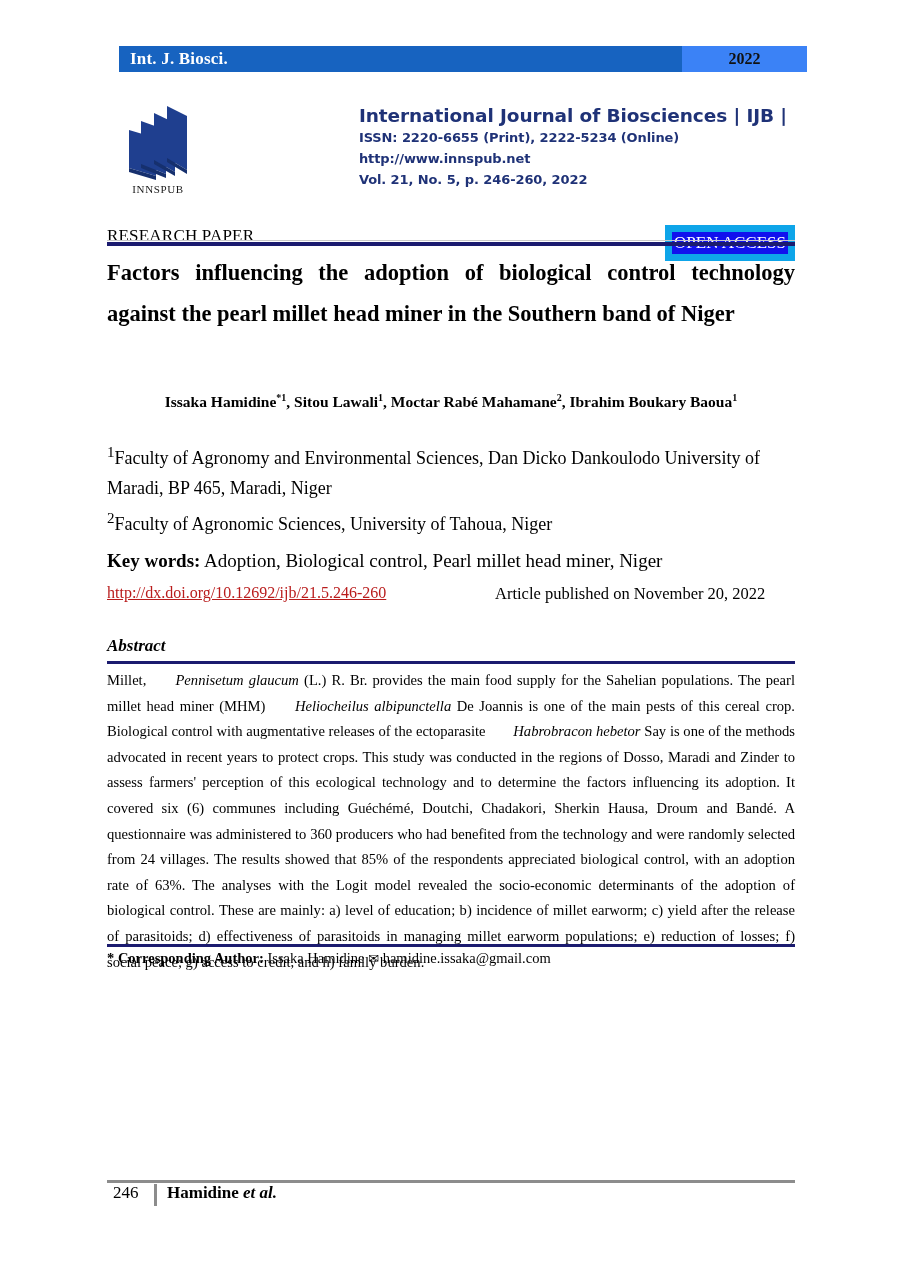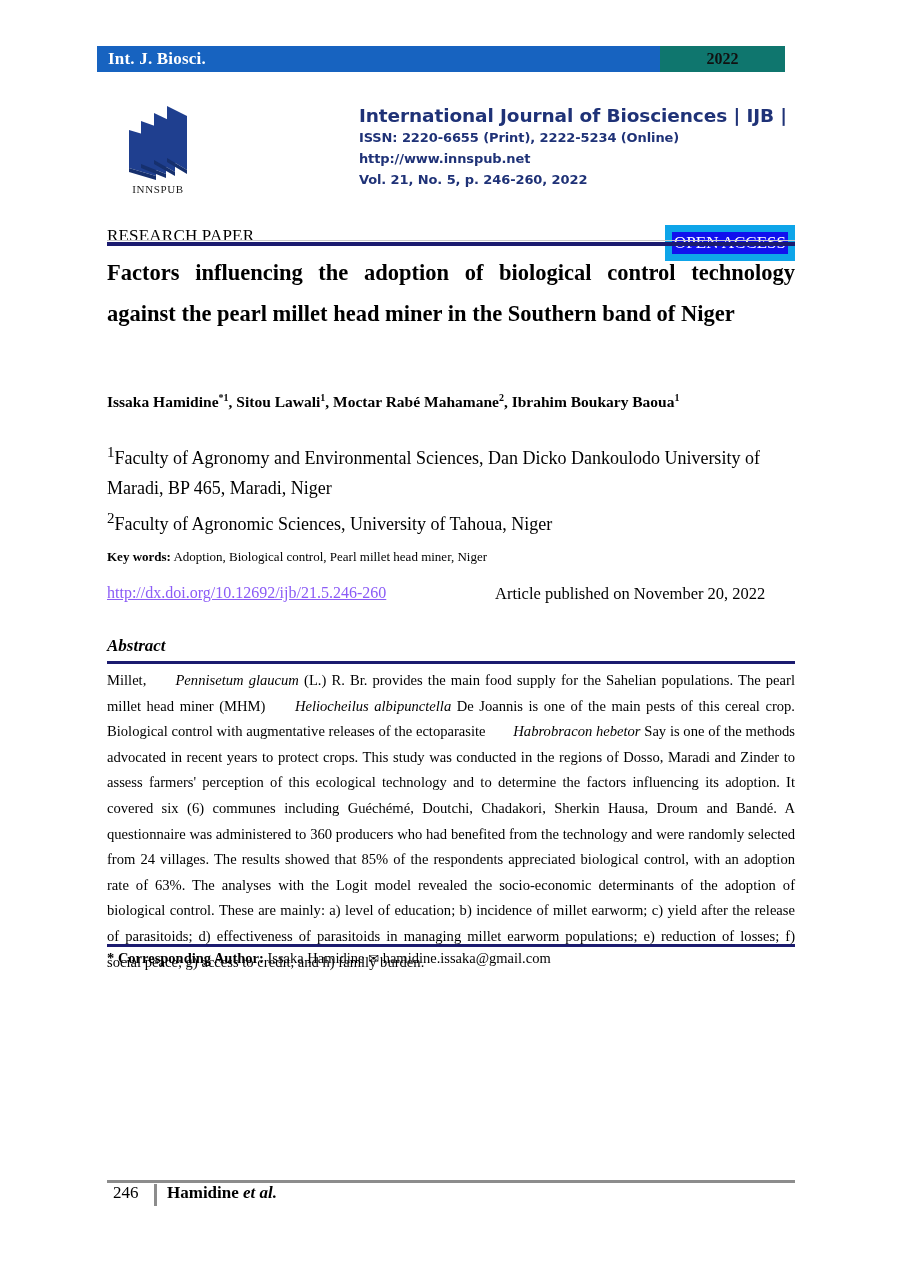--- a/index.html
+++ b/index.html
@@ -19,21 +19,21 @@
   .page {
     position: absolute;
     left: 0; top: 0;
     width: 905px;
     height: 1280px;
   }
 
   
   .banner {
     position: absolute;
-    left: 97px;
+    left: 119px;
     top: 46px;
     width: 688px;
     height: 26px;
     display: flex;
   }
   .banner-left {
     background: #1763c0;
     flex: 0 0 563px;
     display: flex;
     align-items: center;
@@ -41,21 +41,21 @@
     padding-left: 11px;
   }
   .banner-left-text {
     color: #ffffff;
     font-size: 17px;
     font-weight: bold;
     letter-spacing: 0.2px;
     font-family: "Liberation Serif", serif;
   }
   .banner-right {
-    background: #0f766e;
+    background: #3b82f6;
     flex: 1 1 auto;
     display: flex;
     align-items: center;
     justify-content: center;
   }
   .banner-right-text {
     color: #111111;
     font-size: 16px;
     font-weight: bold;
     font-family: "Liberation Serif", serif;
@@ -170,20 +170,21 @@
   
   .authors {
     position: absolute;
     left: 107px;
     top: 391px;
     width: 688px;
     font-size: 15.5px;
     font-weight: bold;
     line-height: 1.45;
     font-family: "Liberation Serif", serif;
+    text-align: center;
   }
   .authors sup, .affil sup {
     font-size: 10px;
     vertical-align: super;
     line-height: 0;
   }
 
   .affils {
     position: absolute;
     left: 107px;
@@ -192,39 +193,39 @@
     font-size: 18px;
     line-height: 30px;
     font-family: "Liberation Serif", serif;
   }
 
   .keywords {
     position: absolute;
     left: 107px;
     top: 548px;
     width: 688px;
-    font-size: 13px;
+    font-size: 19px;
     line-height: 1.4;
     font-family: "Liberation Serif", serif;
   }
   .keywords b { font-weight: bold; }
 
   .doi-row {
     position: absolute;
     left: 107px;
     top: 584px;
     width: 688px;
     height: 26px;
   }
   .doi-link {
     position: absolute;
     left: 0;
     top: 0;
     font-size: 16px;
-    color: #8b5cf6;
+    color: #b91c1c;
     text-decoration: underline;
     font-family: "Liberation Serif", serif;
     cursor: pointer;
   }
   .pub-date {
     position: absolute;
     left: 388px;
     top: 0;
     font-size: 16.5px;
     font-family: "Liberation Serif", serif;

